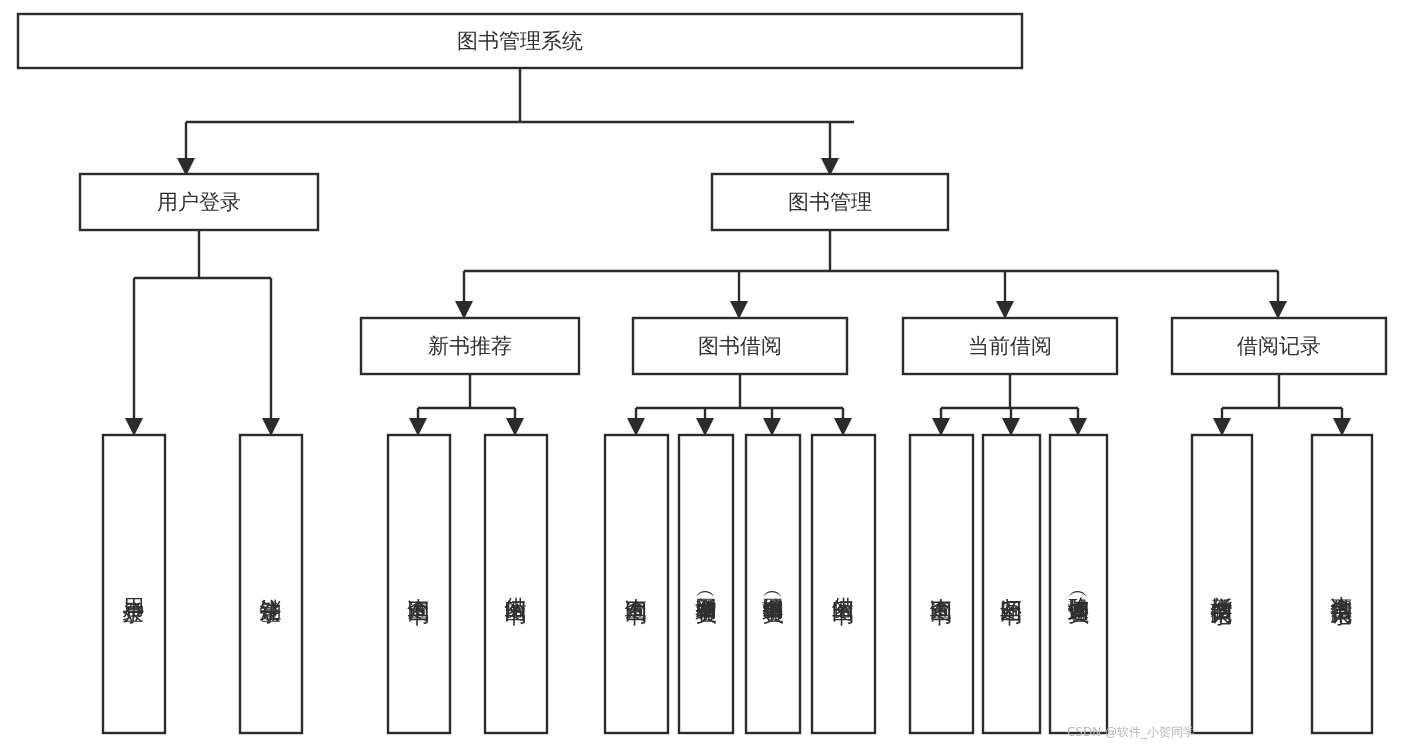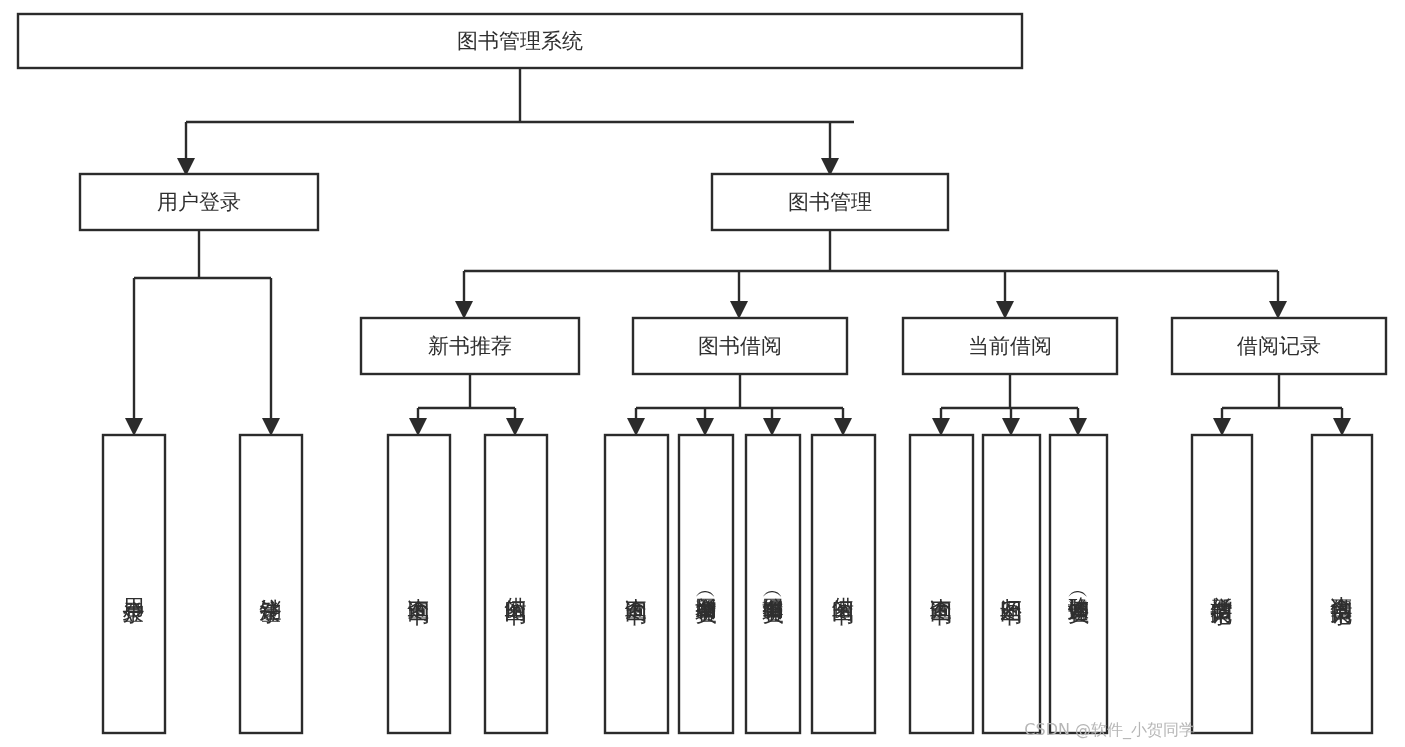--- a/index.html
+++ b/index.html
@@ -61,21 +61,21 @@
     align-items: center;
     justify-content: center;
     white-space: nowrap;
     pointer-events: none;
   }
   .watermark {
     position: absolute;
     right: 8px;
     bottom: 6px;
     font-family: "DejaVu Sans", "Liberation Sans", sans-serif;
-    font-size: 16px;
+    font-size: 12px;
     color: #b6b6b6;
     white-space: nowrap;
   }
 </style>
 </head>
 <body>
 
 <div id="diagram-root">
 
   <svg id="diagram-svg" viewBox="0 0 1405 747">

